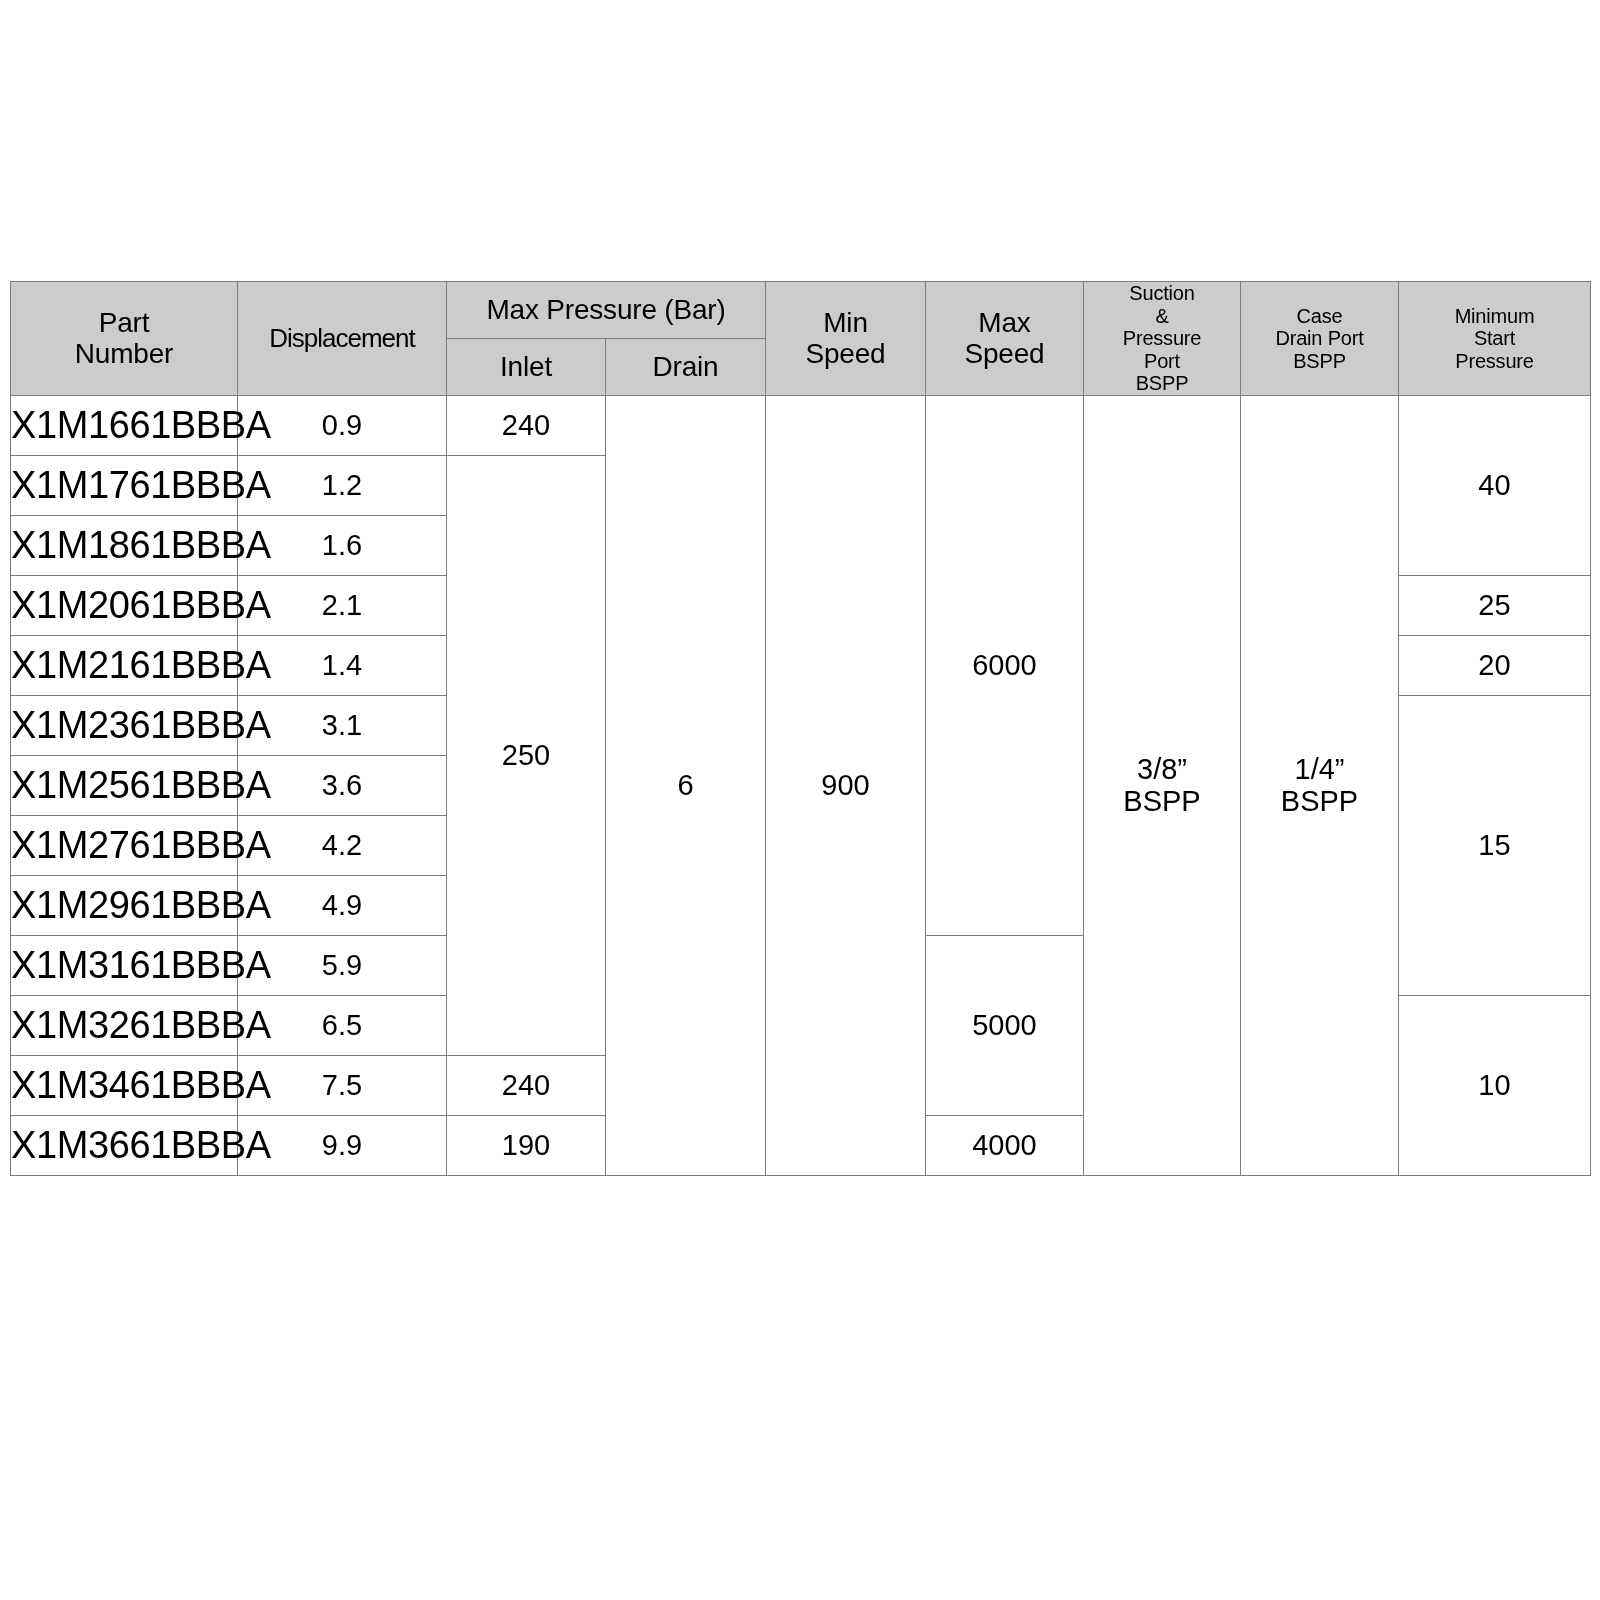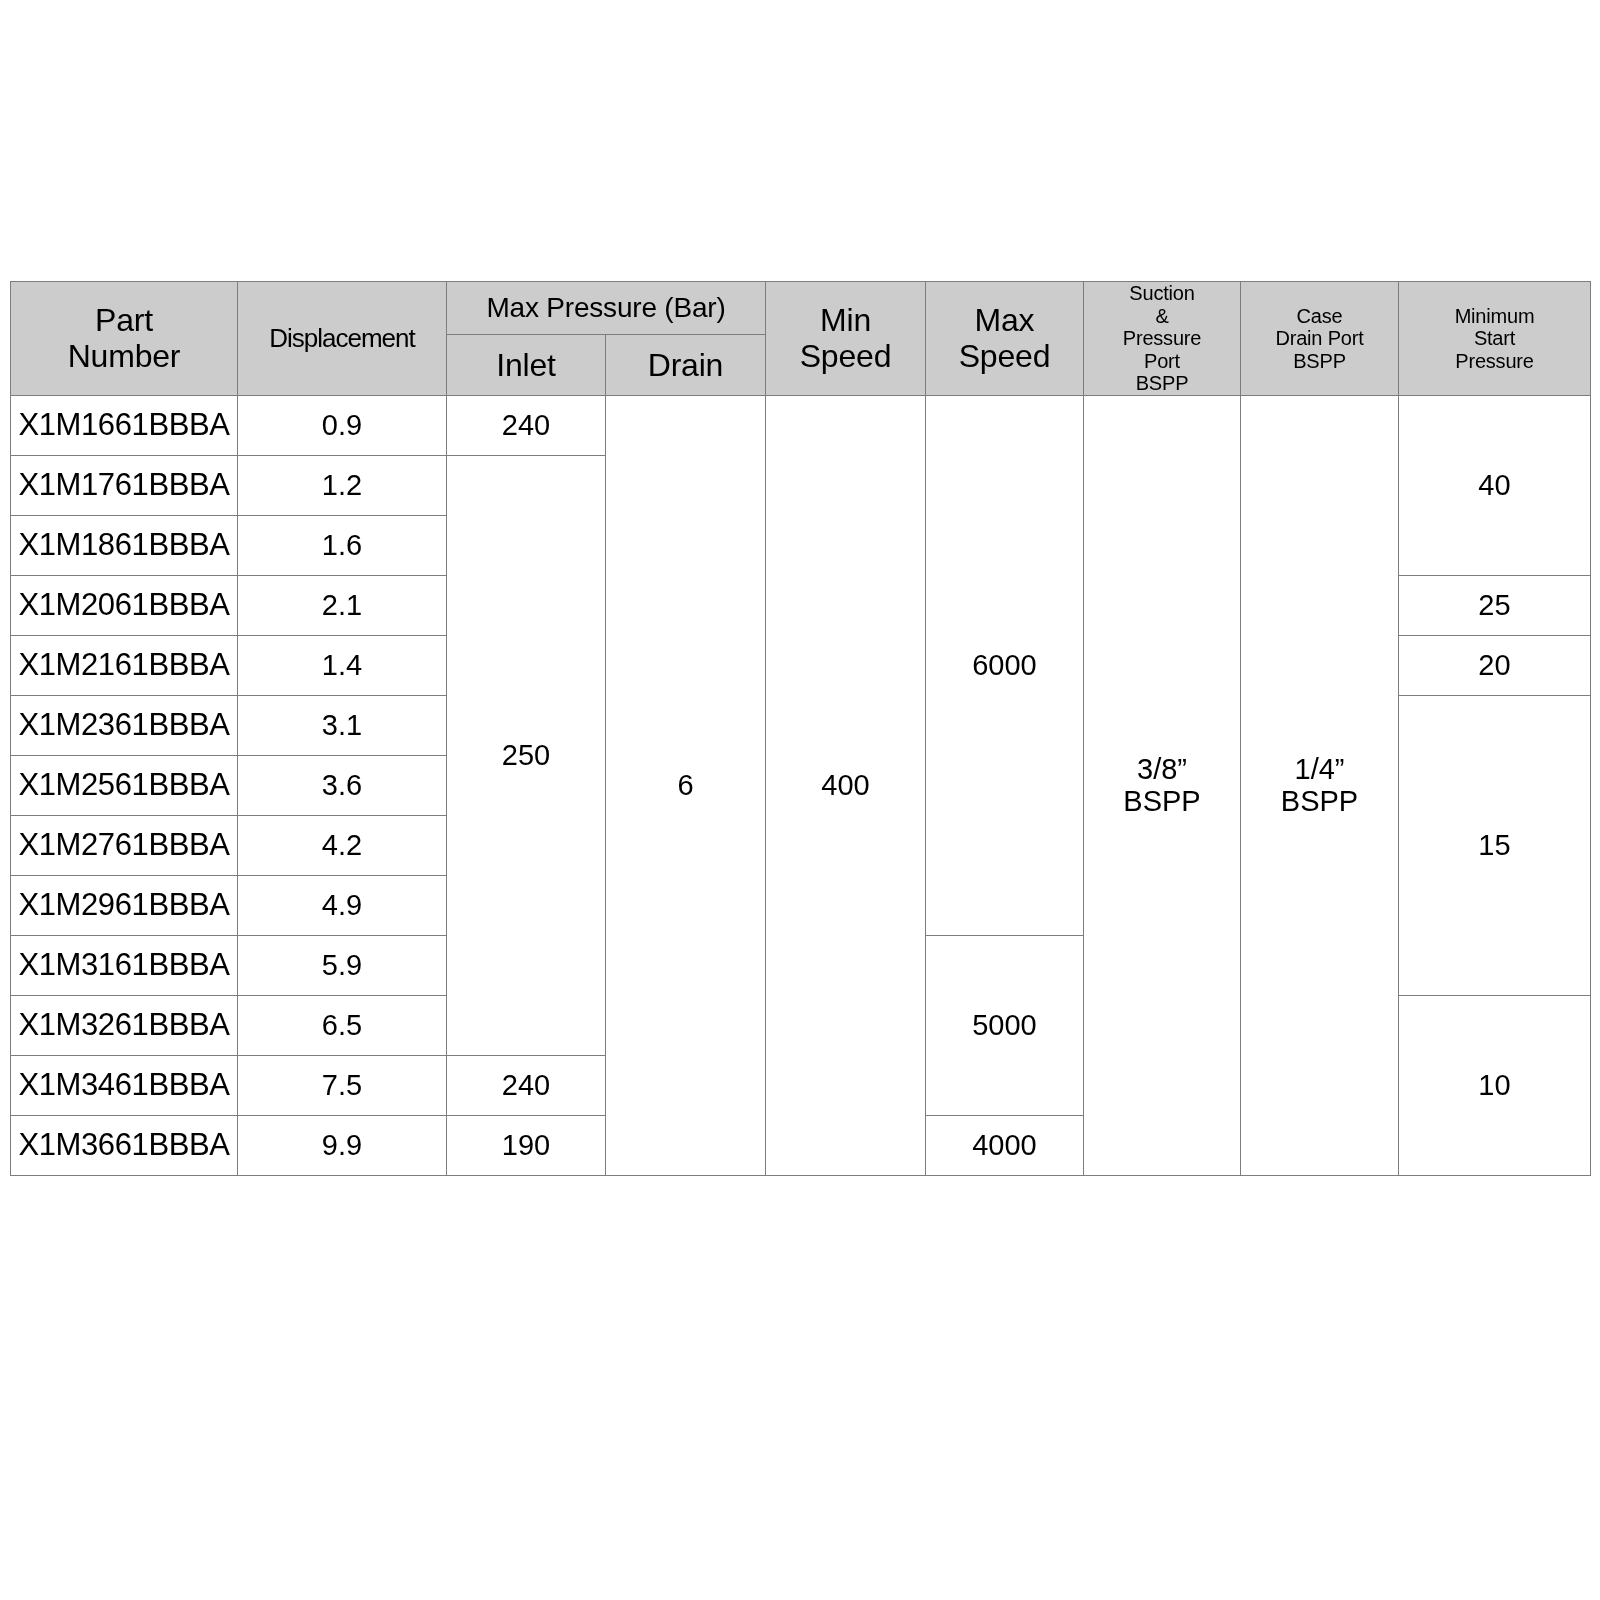--- a/index.html
+++ b/index.html
@@ -38,21 +38,21 @@
     text-align: center;
     vertical-align: middle;
     color: #000000;
     font-weight: normal;
   }
 
   
   .hd {
     background: #cccccc;
     font-weight: bold;
-    font-size: 32px;
+    font-size: 28px;
     line-height: 1.13;
     letter-spacing: -0.2px;
     padding: 3px 2px;
   }
   .hd-group {
     font-size: 28px;
     margin-top: 48px;
   }
   .hd-disp {
     font-size: 26px;
@@ -62,21 +62,21 @@
     font-size: 20px;
   }
 
   
   .cell {
     font-size: 29px;
     line-height: 1.12;
     height: 59px;
   }
   .cell-part {
-    font-size: 31px;
+    font-size: 38px;
     letter-spacing: -0.4px;
   }
 
   .outer-edge {
     border-width: 2px;
   }
 </style>
 </head>
 <body>
 
@@ -135,21 +135,21 @@
       </tr>
     </thead>
 
     <tbody>
 
       <tr>
         <td class="cell cell-part">X1M1661BBBA</td>
         <td class="cell">0.9</td>
         <td class="cell" rowspan="1">240</td>
         <td class="cell" rowspan="13">6</td>
-        <td class="cell" rowspan="13">400</td>
+        <td class="cell" rowspan="13">900</td>
         <td class="cell" rowspan="9">6000</td>
         <td class="cell" rowspan="13">
           <div>3/8”</div>
           <div>BSPP</div>
         </td>
         <td class="cell" rowspan="13">
           <div>1/4”</div>
           <div>BSPP</div>
         </td>
         <td class="cell" rowspan="3">40</td>

